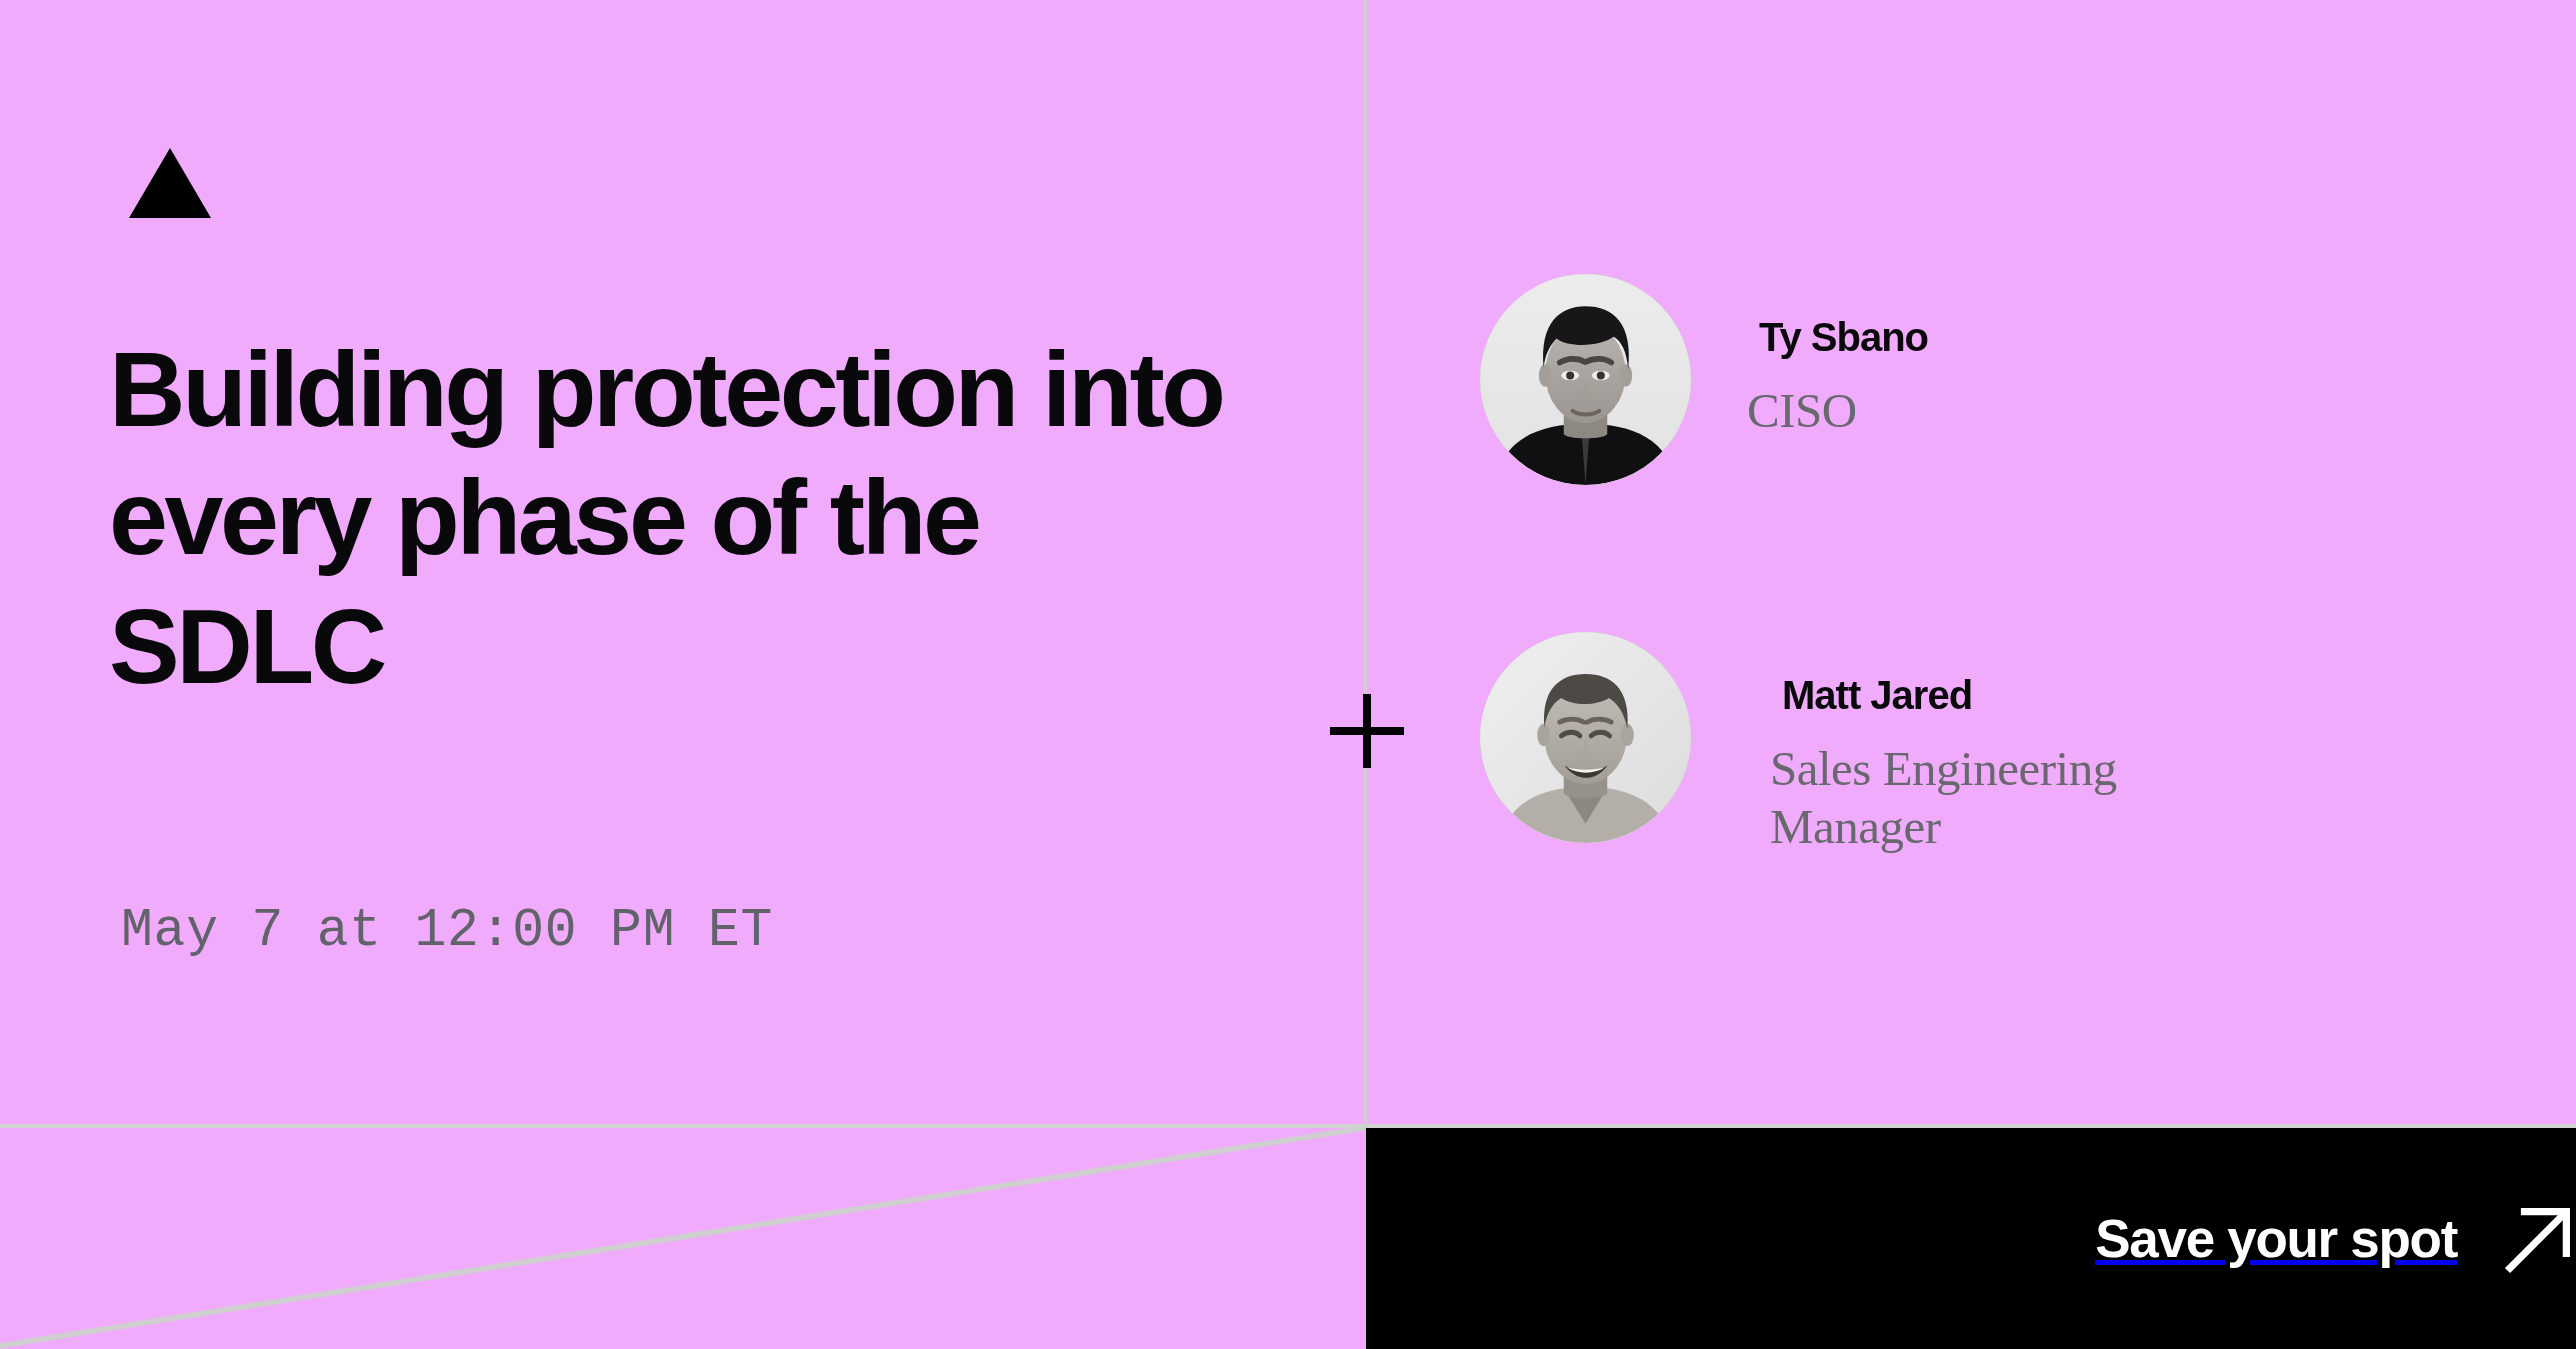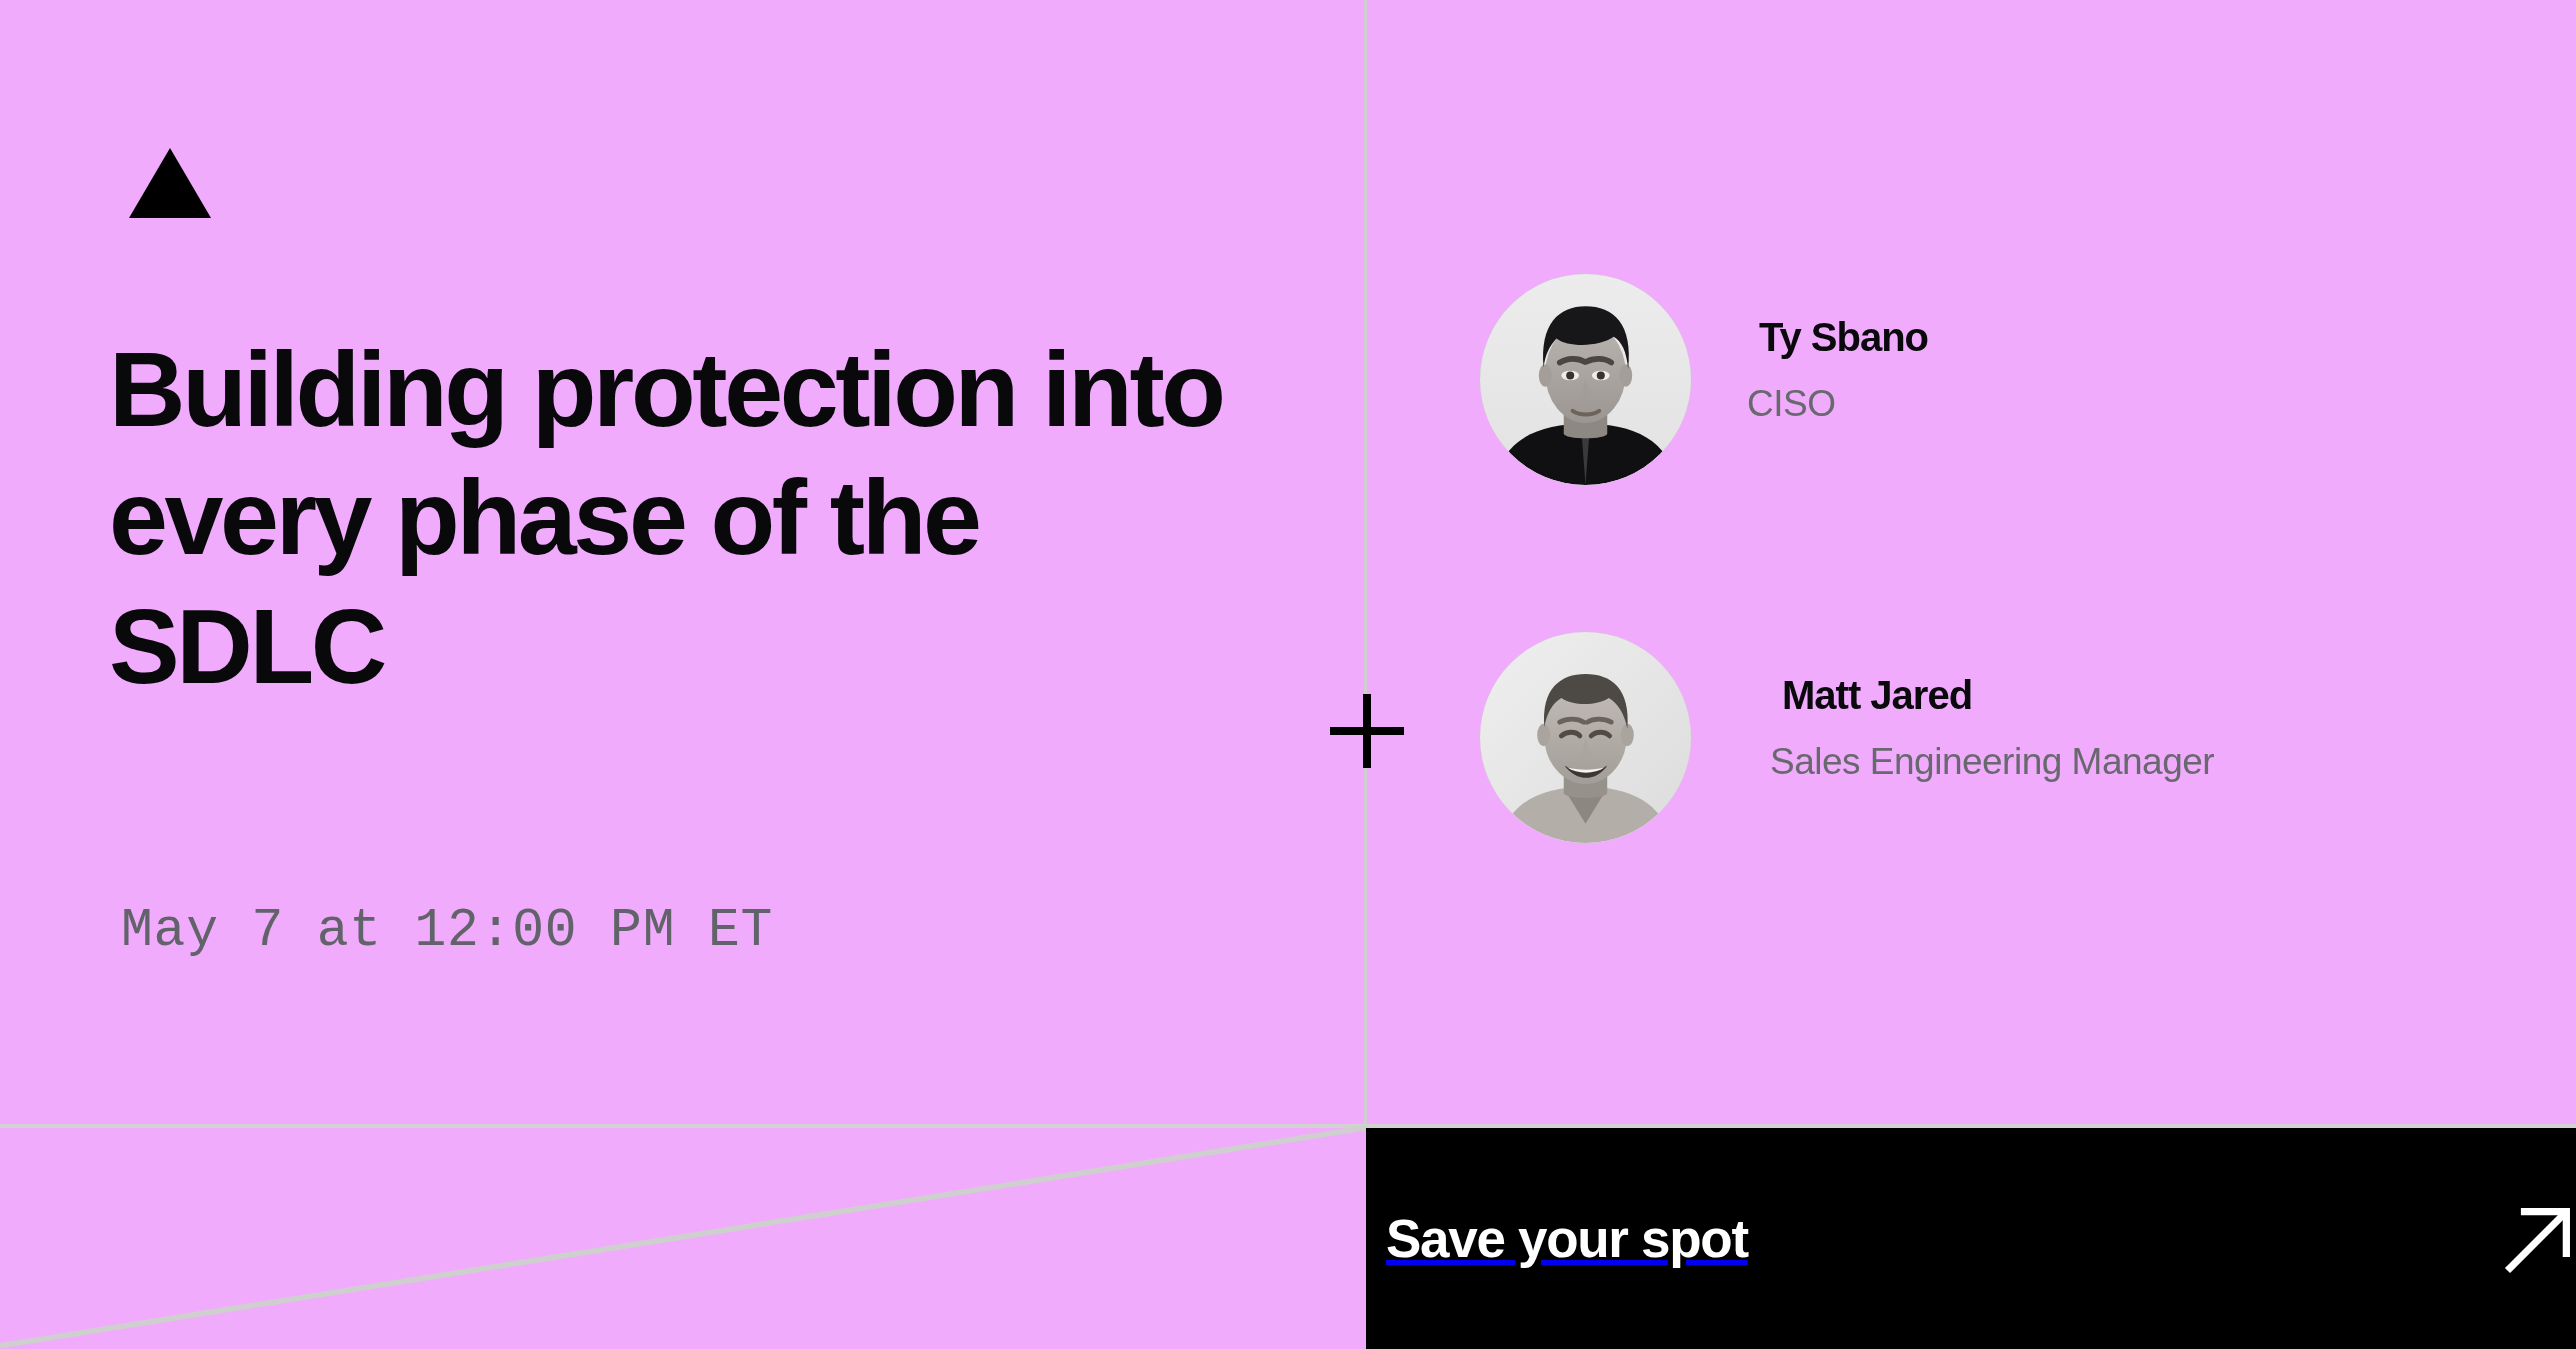--- a/index.html
+++ b/index.html
@@ -141,40 +141,40 @@
     margin: 12px;
     font-family: "Liberation Sans", sans-serif;
     font-size: 40px;
     font-weight: 700;
     letter-spacing: -1px;
     color: #0a0a0c;
     line-height: 1.1;
   }
   .speaker-role {
     margin: 23px 0 0 0;
-    font-family: Liberation Sans, sans-serif;
-    font-size: 37px;
+    font-family: Liberation Serif, serif;
+    font-size: 49px;
     font-weight: 400;
     letter-spacing: -0.5px;
     line-height: 1.18;
     color: #68686e;
     max-width: 515px;
   }
 
   
   .cta {
     position: absolute;
     left: 1366px;
     top: 1128px;
     width: 1210px;
     height: 221px;
     background: #000000;
     display: flex;
     align-items: center;
-    justify-content: space-between;
+    justify-content: flex-end;
     cursor: pointer;
     box-sizing: border-box;
     padding-left: 20px;
   }
   .cta-label {
     font-family: "Liberation Sans", sans-serif;
     font-size: 53px;
     font-weight: 700;
     letter-spacing: -1.3px;
     color: #ffffff;

